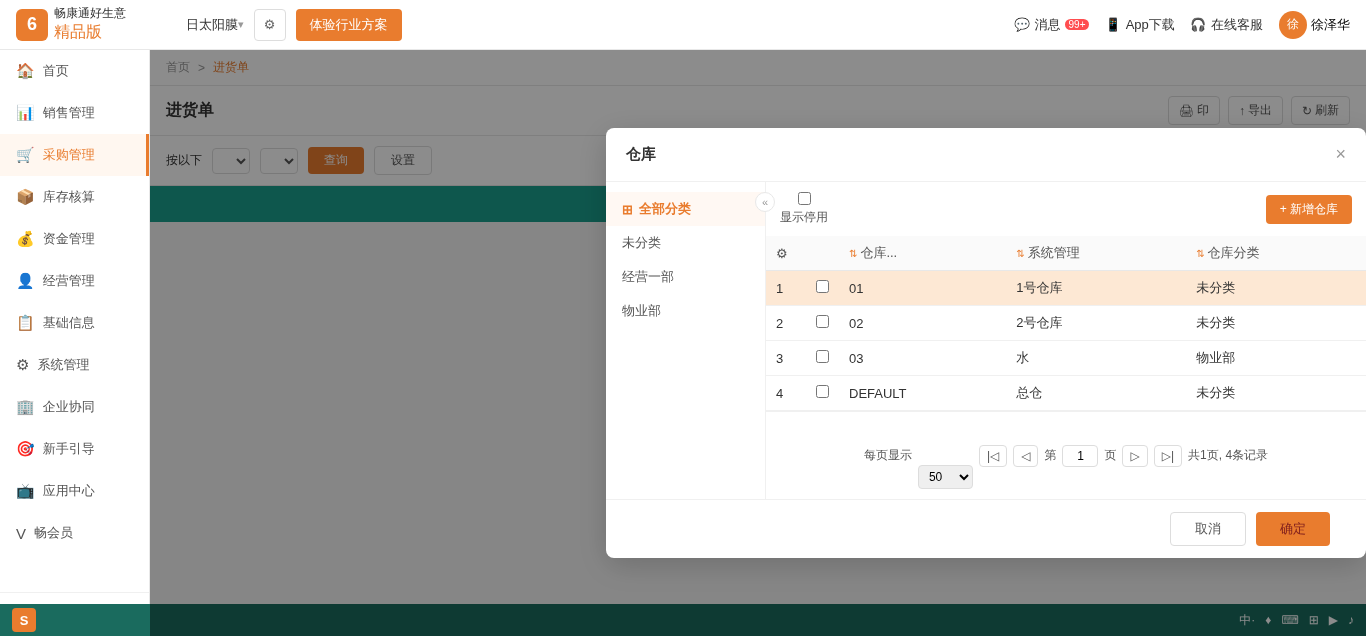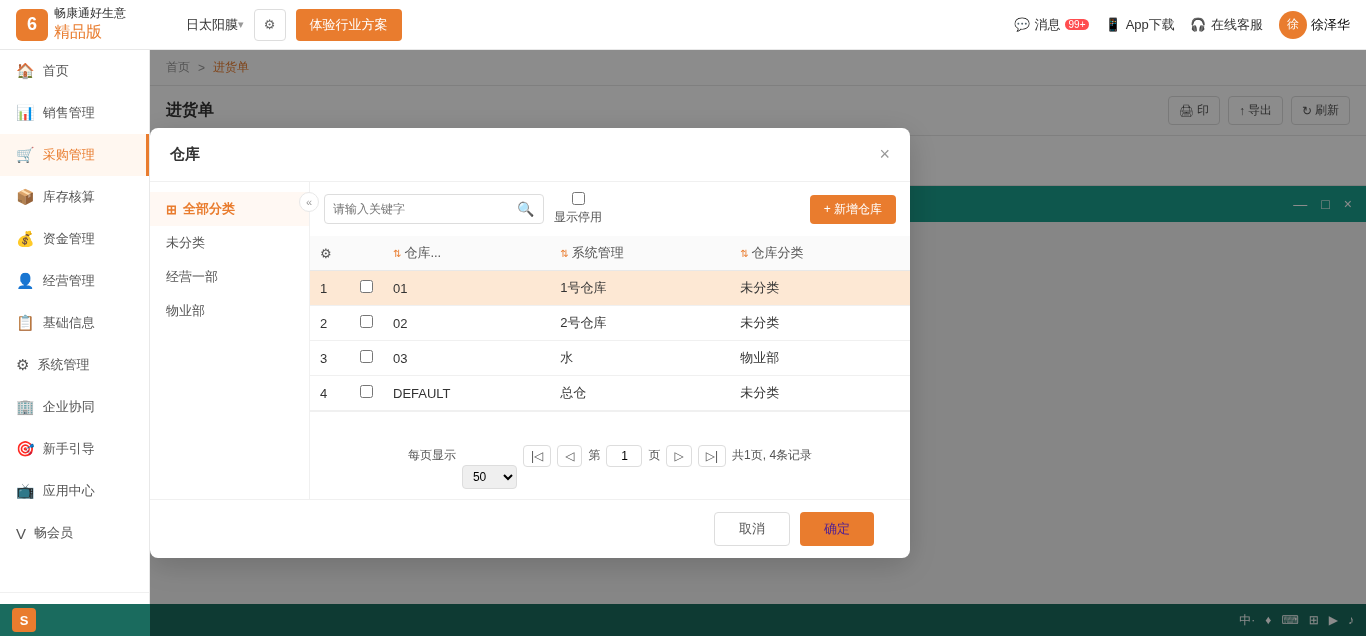--- a/index.html
+++ b/index.html
@@ -140,21 +140,21 @@
       background: #fff; color: #555;
       border: 1px solid #ddd; border-radius: 4px;
       padding: 5px 16px; cursor: pointer; font-size: 12px;
     }
 
     
     .modal-overlay {
       position: absolute;
       top: 0; left: 0; right: 0; bottom: 0;
       background: rgba(0,0,0,0.45);
-      display: flex; align-items: center; justify-content: flex-start;
+      display: flex; align-items: center; justify-content: flex-end;
       z-index: 100;
     }
     .modal {
       background: #fff;
       border-radius: 8px;
       width: 760px;
       max-height: 580px;
       display: flex; flex-direction: column;
       box-shadow: 0 8px 32px rgba(0,0,0,0.18);
     }
@@ -281,21 +281,21 @@
       display: flex; justify-content: flex-end; gap: 10px;
       padding: 12px 36px;
       border-top: 1px solid #f0f0f0;
     }
     .cancel-btn {
       border: 1px solid #ddd; background: #fff;
       border-radius: 4px; padding: 7px 24px;
       cursor: pointer; font-size: 13px; color: #555;
     }
     .confirm-btn {
-      background: #e97c2e; color: #4c1d95;
+      background: #e97c2e; color: #7f1d1d;
       border: none; border-radius: 4px;
       padding: 7px 24px; cursor: pointer; font-size: 13px;
     }
 
     
     .status-bar {
       position: fixed; bottom: 0; left: 0; right: 0;
       height: 32px;
       background: #1a6b5e;
       display: flex; align-items: center; justify-content: flex-end;
@@ -471,26 +471,20 @@
             <div class="category-item">经营一部</div>
             <div class="category-item">物业部</div>
             <div class="category-collapse">
               <span>«</span>
             </div>
           </div>
 
           <div class="table-panel">
 
             <div class="table-toolbar">
-              <div class="search-box">
-                <input type="text" class="search-input" placeholder="请输入关键字" style="">
-                <button class="search-icon-btn">
-                  <span>🔍</span>
-                </button>
-              </div>
               <label class="show-disabled">
                 <input type="checkbox" style="">
                 <span>显示停用</span>
               </label>
               <button class="add-warehouse-btn">+ 新增仓库</button>
             </div>
 
             <div class="table-wrapper">
               <table class="data-table">
                 <thead>

